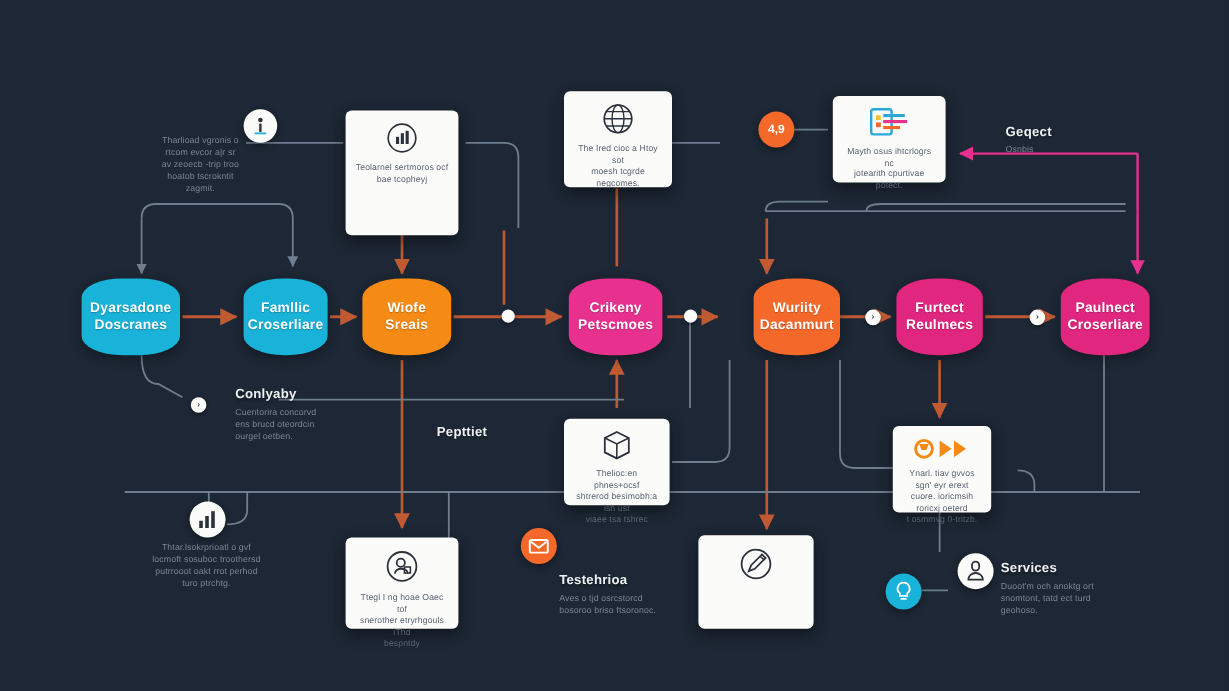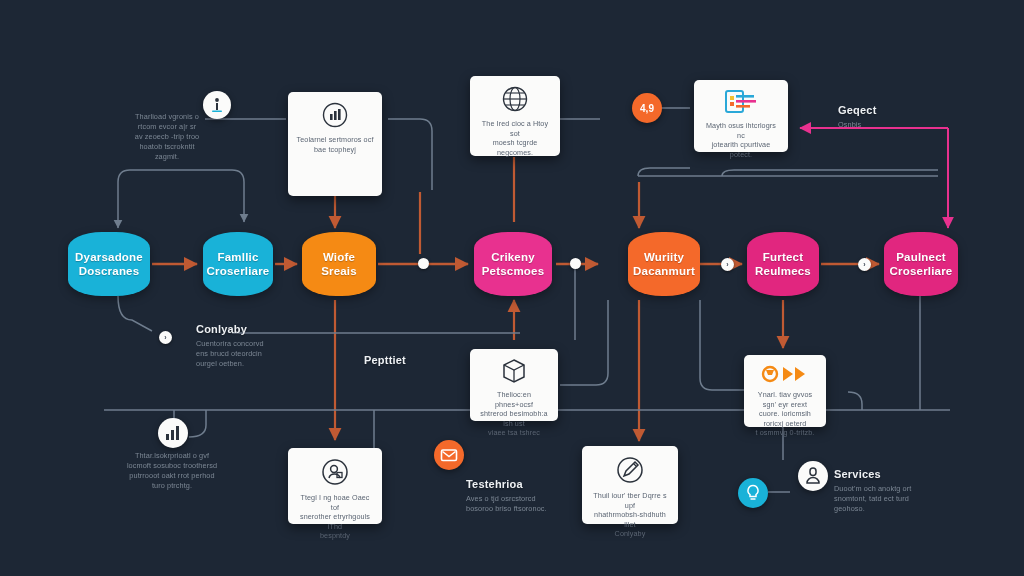--- a/index.html
+++ b/index.html
@@ -308,21 +308,20 @@
   </div>
 
   <div class="card" style="left:582px; top:446px; width:96px; height:78px;">
     <div class="card-icon">
       <svg width="30" height="30" viewBox="0 0 30 30">
         <circle cx="15" cy="15" r="12" fill="none" stroke="#2b323c" stroke-width="1.5"></circle>
         <path d="M9,21 L11,16 L20,7 L23,10 L14,19 Z" fill="none" stroke="#2b323c" stroke-width="1.5"></path>
         <line x1="18.5" y1="8.5" x2="21.5" y2="11.5" stroke="#2b323c" stroke-width="1.3"></line>
       </svg>
     </div>
-    <div class="card-text">Thuil iour' tber Dqrre s upf<br>nhathrmobsh-shdhuth lllet<br>Conlyaby</div>
   </div>
 
   <div class="badge badge-white" style="left:203px; top:91px; width:28px; height:28px;">
     <svg width="18" height="18" viewBox="0 0 18 18">
       <circle cx="9" cy="4" r="1.9" fill="#2b323c"></circle>
       <rect x="8" y="7" width="2" height="7" fill="#2b323c"></rect>
       <rect x="4" y="14.5" width="10" height="1.4" rx="0.7" fill="#19b2d8"></rect>
     </svg>
   </div>
 

